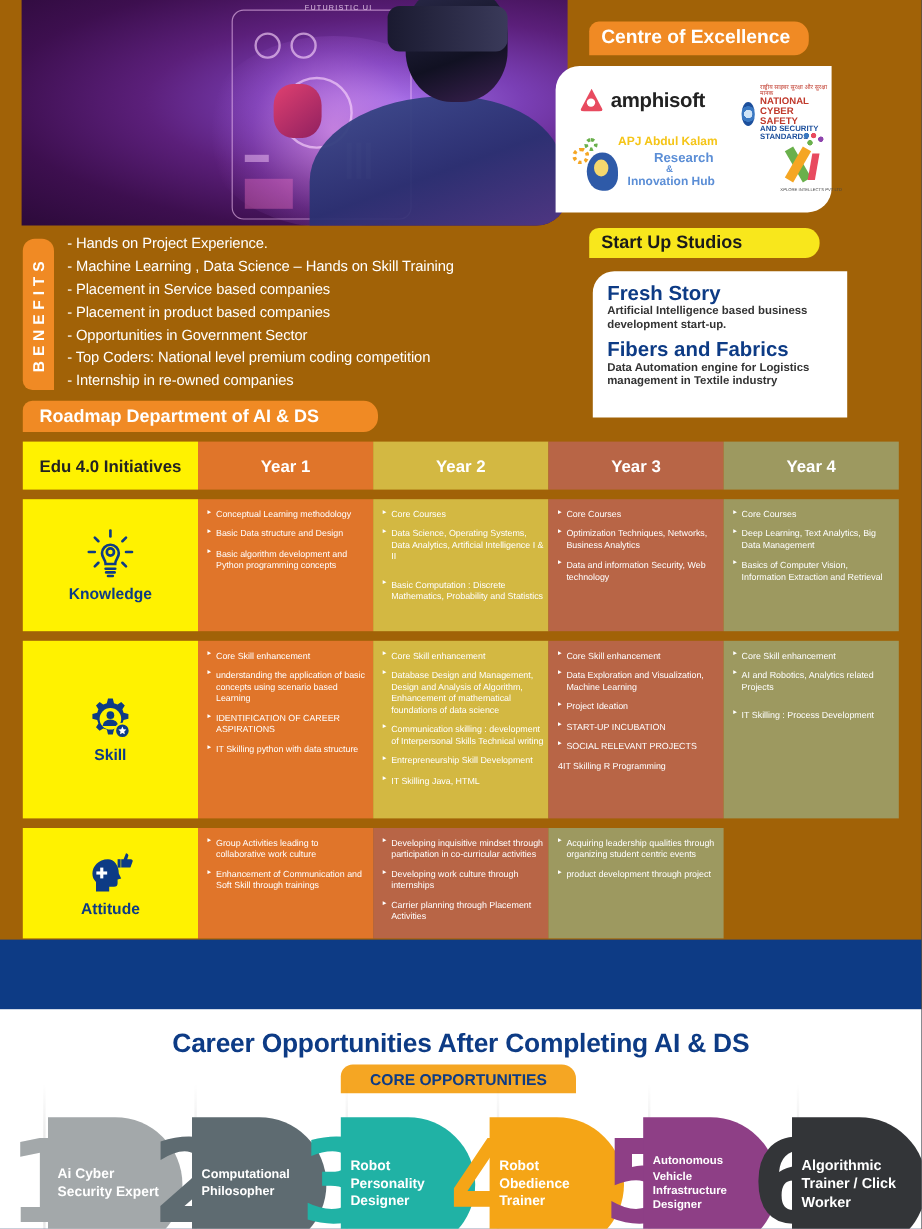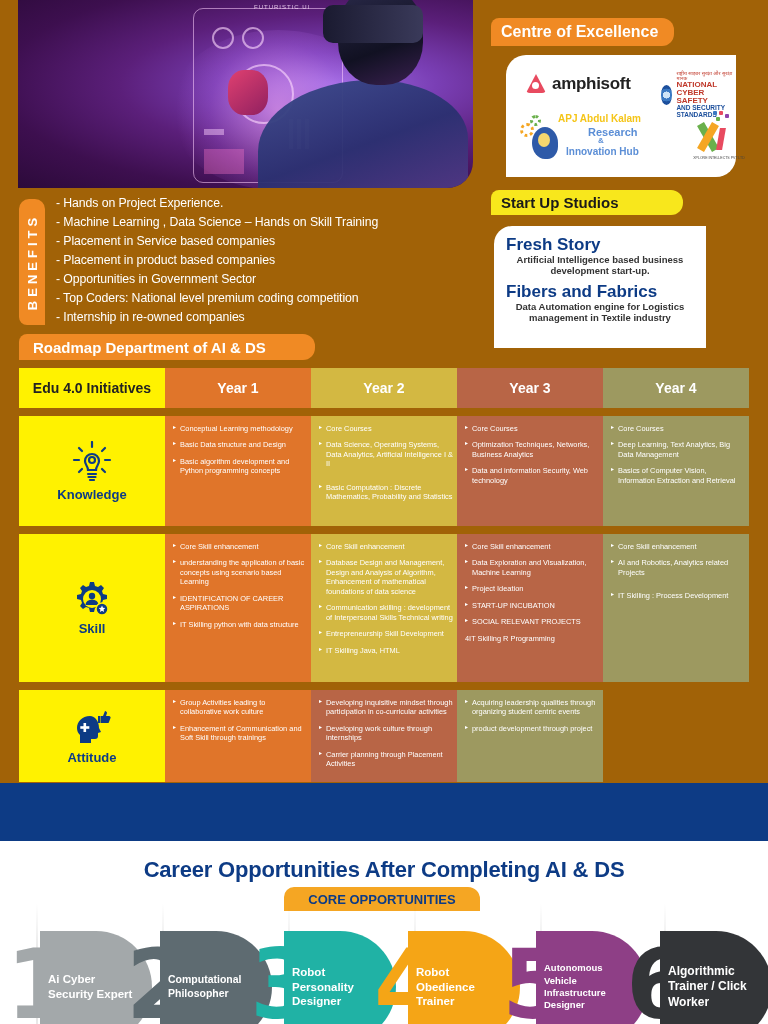--- a/index.html
+++ b/index.html
@@ -24,21 +24,21 @@
   .hero .body-shape { position: absolute; left: 240px; top: 80px; width: 210px; height: 130px; border-radius: 55% 45% 0 0; background: linear-gradient(160deg, #3a4a8a 0%, #2a3070 50%, #5a3a8a 100%); opacity: 0.95; }
   .hero .hand { position: absolute; left: 210px; top: 70px; width: 40px; height: 45px; border-radius: 40%; background: linear-gradient(140deg, #e04070, #902060); }
   .hero .hud-text { position: absolute; left: 236px; top: 4px; font-size: 6px; color: rgba(255,230,255,0.8); letter-spacing: 1px; }
 
   
   .tag { position: absolute; font-weight: 700; border-radius: 8px 12px 12px 0; padding: 0 10px; display: flex; align-items: center; }
   .tag-orange { background: #f08a24; color: #ffffff; }
   .tag-yellow { background: #f8e71c; color: #1a1a1a; }
 
   .coe-tag { left: 491px; top: 18px; width: 183px; height: 28px; font-size: 16px; }
-  .coe-card { position: absolute; left: 506px; top: 55px; width: 230px; height: 122px; background: #ffffff; border-radius: 20px 0 20px 0; }
+  .coe-card { position: absolute; left: 463px; top: 55px; width: 230px; height: 122px; background: #ffffff; border-radius: 20px 0 20px 0; }
 
   .logo { position: absolute; display: flex; align-items: center; }
   .logo-amphi { left: 18px; top: 18px; }
   .logo-amphi .mark { width: 22px; height: 22px; position: relative; }
   .logo-amphi .mark::before { content: ""; position: absolute; left: 2px; top: 1px; width: 0; height: 0; border-left: 10px solid transparent; border-right: 10px solid transparent; border-bottom: 19px solid #e84a5f; border-radius: 4px; }
   .logo-amphi .mark::after { content: ""; position: absolute; left: 8px; top: 9px; width: 7px; height: 7px; border-radius: 50%; background: #fff; }
   .logo-amphi .name { font-size: 17px; font-weight: 700; color: #222; margin-left: 6px; letter-spacing: -0.3px; }
 
   .logo-ncs { left: 155px; top: 16px; }
   .logo-ncs .seal { width: 20px; height: 20px; border-radius: 50%; background: radial-gradient(circle, #cfe4f7 30%, #3a78c2 32%, #3a78c2 55%, #1c4f9c 58%); }
@@ -63,21 +63,21 @@
   .logo-xi .x2 { position: absolute; left: 10px; top: 12px; width: 8px; height: 30px; background: #f5a623; transform: rotate(30deg); }
   .logo-xi .i1 { position: absolute; left: 24px; top: 18px; width: 6px; height: 22px; background: #e84a5f; transform: skewX(-10deg); }
   .logo-xi .dots { position: absolute; left: 18px; top: 0; width: 18px; height: 12px;
     background: radial-gradient(circle at 3px 3px, #3a78c2 2px, transparent 2.5px), radial-gradient(circle at 9px 3px, #e84a5f 2px, transparent 2.5px), radial-gradient(circle at 15px 6px, #8e44ad 2px, transparent 2.5px), radial-gradient(circle at 6px 9px, #6ab04c 2px, transparent 2.5px); }
   .logo-xi .cap { position: absolute; left: -8px; top: 46px; width: 66px; font-size: 3.5px; color: #444; text-align: center; white-space: nowrap; }
 
   .sus-tag { left: 491px; top: 190px; width: 192px; height: 25px; font-size: 15px; }
   .sus-card { position: absolute; left: 494px; top: 226px; width: 212px; height: 122px; background: #ffffff; border-radius: 18px 0 0 0; padding: 10px 12px; }
   .sus-item { margin-bottom: 7px; }
   .sus-name { font-size: 17px; font-weight: 700; color: #0d3b85; line-height: 1.05; }
-  .sus-desc { font-size: 9.5px; font-weight: 700; color: #333; line-height: 1.18; text-align: center; }
+  .sus-desc { font-size: 9.5px; font-weight: 700; color: #333; line-height: 1.18; }
 
   .benefits-tab { position: absolute; left: 19px; top: 199px; width: 26px; height: 126px; background: #f08a24; border-radius: 10px 10px 0 8px; }
   .benefits-tab span { position: absolute; left: 50%; top: 50%; transform: translate(-50%,-50%) rotate(-90deg); font-size: 13px; font-weight: 700; color: #ffffff; letter-spacing: 4px; white-space: nowrap; }
   .benefits-list { position: absolute; left: 56px; top: 194px; list-style: none; }
   .benefits-list li { color: #ffffff; font-size: 12.3px; height: 19px; line-height: 19px; white-space: nowrap; letter-spacing: -0.1px; }
 
   .roadmap-tag { left: 19px; top: 334px; width: 296px; height: 26px; font-size: 15px; padding-left: 14px; }
 
   
   .tbl { position: absolute; left: 19px; top: 368px; width: 730px; }

